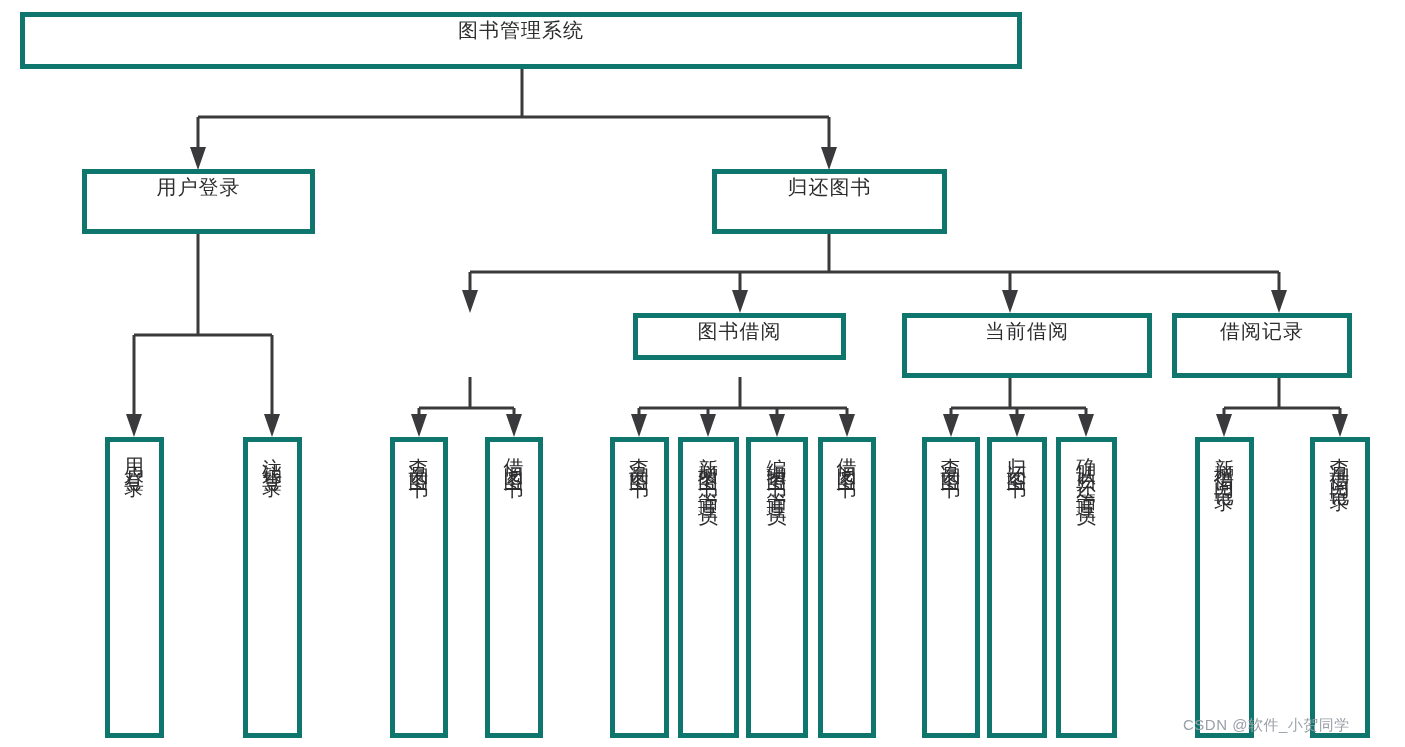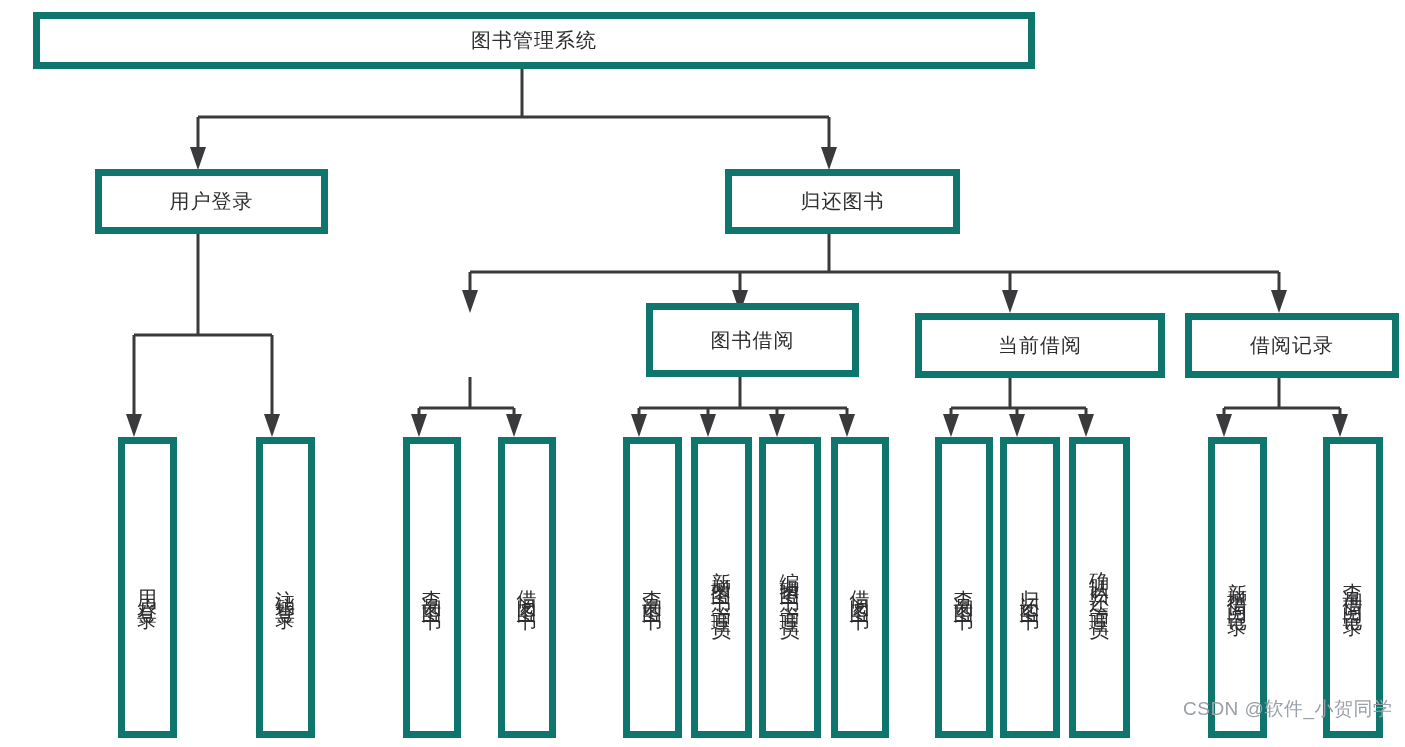--- a/index.html
+++ b/index.html
@@ -26,48 +26,47 @@
     stroke: #3a3a3c;
     stroke-width: 3;
   }
   .arrowheads {
     fill: #3a3a3c;
     stroke: none;
   }
   .box {
     position: absolute;
     box-sizing: border-box;
-    border: 7px solid #0f766e;
+    border: 5px solid #0f766e;
     background: #ffffff;
     display: flex;
-    align-items: center;
+    align-items: flex-start;
     justify-content: center;
     z-index: 2;
     color: #2d2d2f;
-    margin-left: 13px;
   }
   .box.h .lbl {
     font-size: 20px;
     letter-spacing: 1px;
     white-space: nowrap;
   }
   .box.v .lbl {
     writing-mode: vertical-rl;
     text-orientation: mixed;
     font-size: 20px;
     letter-spacing: 7px;
     line-height: 1;
     white-space: nowrap;
   }
   .watermark {
     position: absolute;
     left: 1183px;
-    top: 696px;
+    top: 716px;
     z-index: 3;
-    font-size: 19px;
+    font-size: 15px;
     color: #9aa0a8;
     letter-spacing: 0.5px;
     white-space: nowrap;
   }
 </style>
 </head>
 <body>
 
 <div class="stage">
 
@@ -132,27 +131,27 @@
     <span class="lbl">图书管理系统</span>
   </div>
 
   <div class="box h" style="left:82px;top:169px;width:233px;height:65px">
     <span class="lbl">用户登录</span>
   </div>
   <div class="box h" style="left:712px;top:169px;width:235px;height:65px">
     <span class="lbl">归还图书</span>
   </div>
 
-  <div class="box h" style="left:633px;top:303px;width:213px;height:74px">
+  <div class="box h" style="left:633px;top:313px;width:213px;height:47px">
     <span class="lbl">图书借阅</span>
   </div>
   <div class="box h" style="left:902px;top:313px;width:250px;height:65px">
     <span class="lbl">当前借阅</span>
   </div>
-  <div class="box h" style="left:1172px;top:313px;width:214px;height:65px">
+  <div class="box h" style="left:1172px;top:313px;width:180px;height:65px">
     <span class="lbl">借阅记录</span>
   </div>
 
   <div class="box v" style="left:105px;top:437px;width:59px;height:301px">
     <span class="lbl">用户登录</span>
   </div>
   <div class="box v" style="left:243px;top:437px;width:59px;height:301px">
     <span class="lbl">注销登录</span>
   </div>
 

